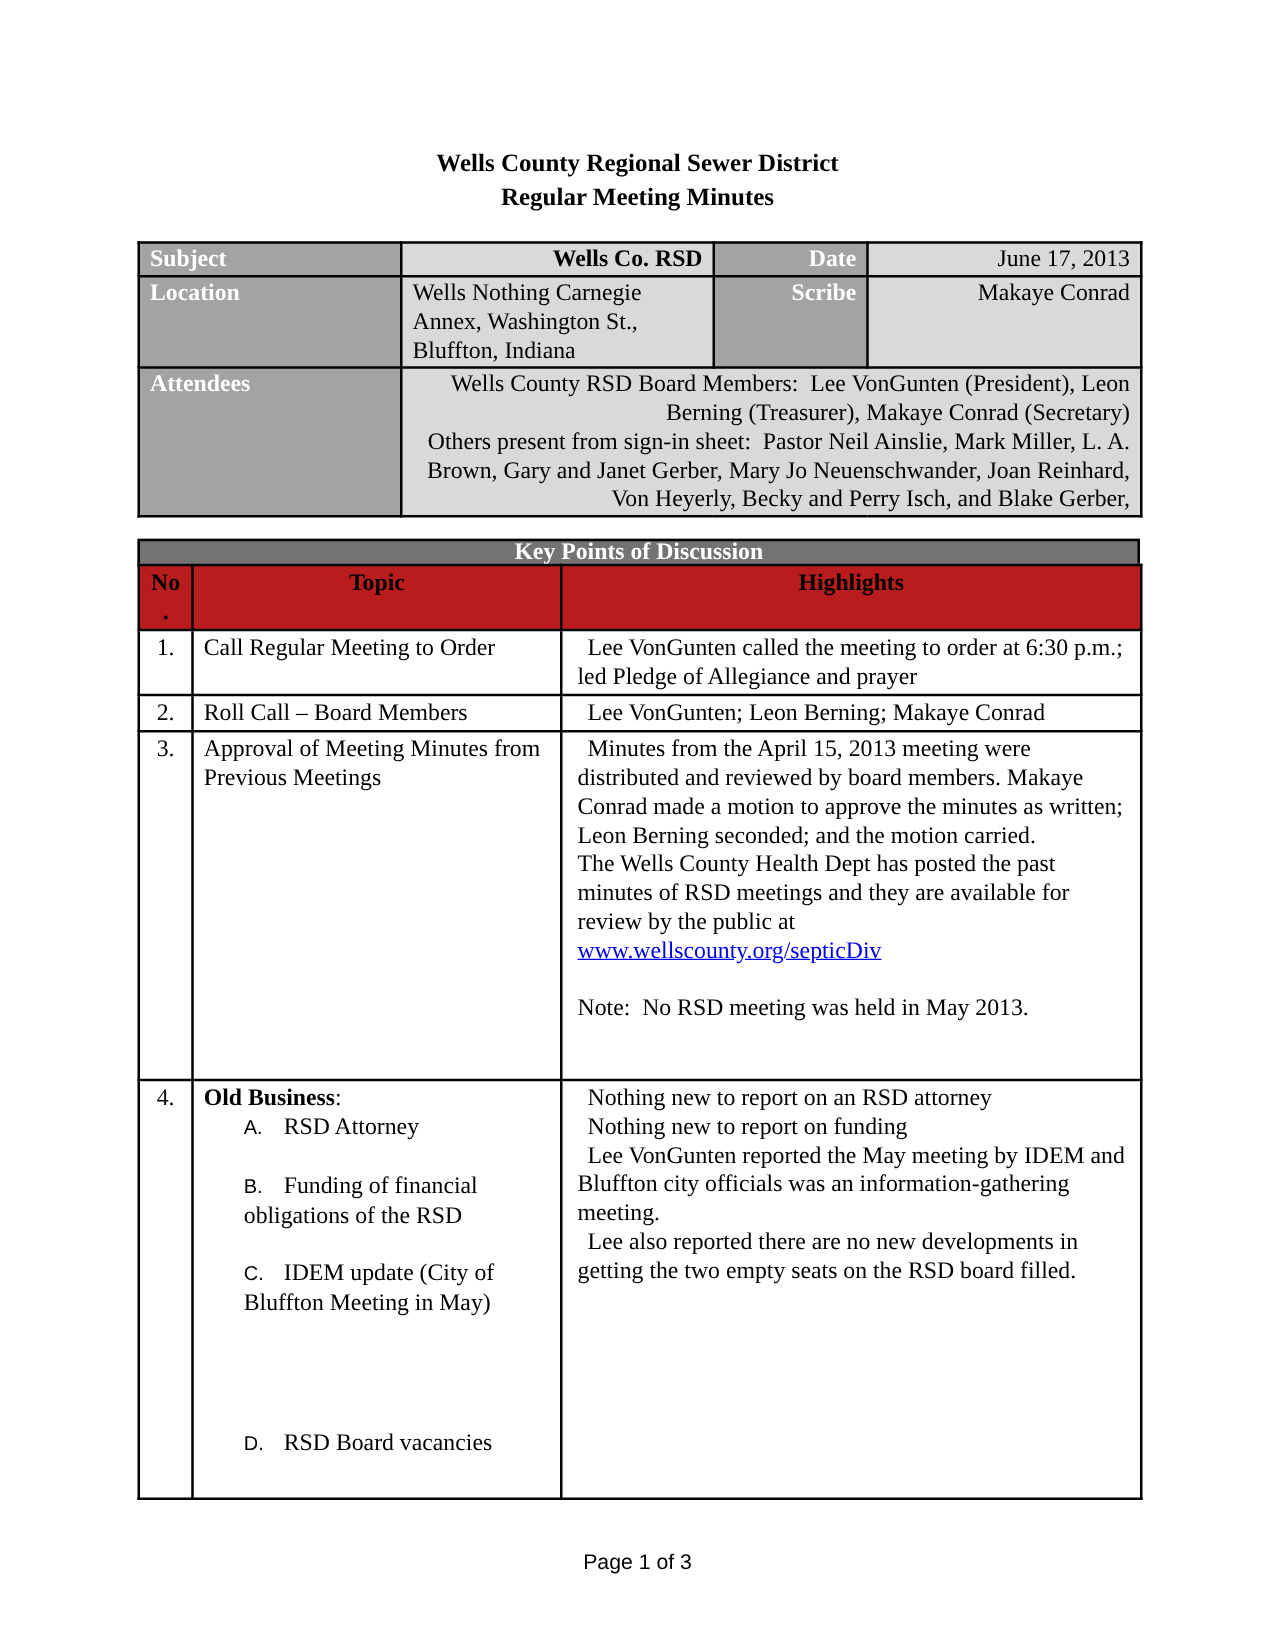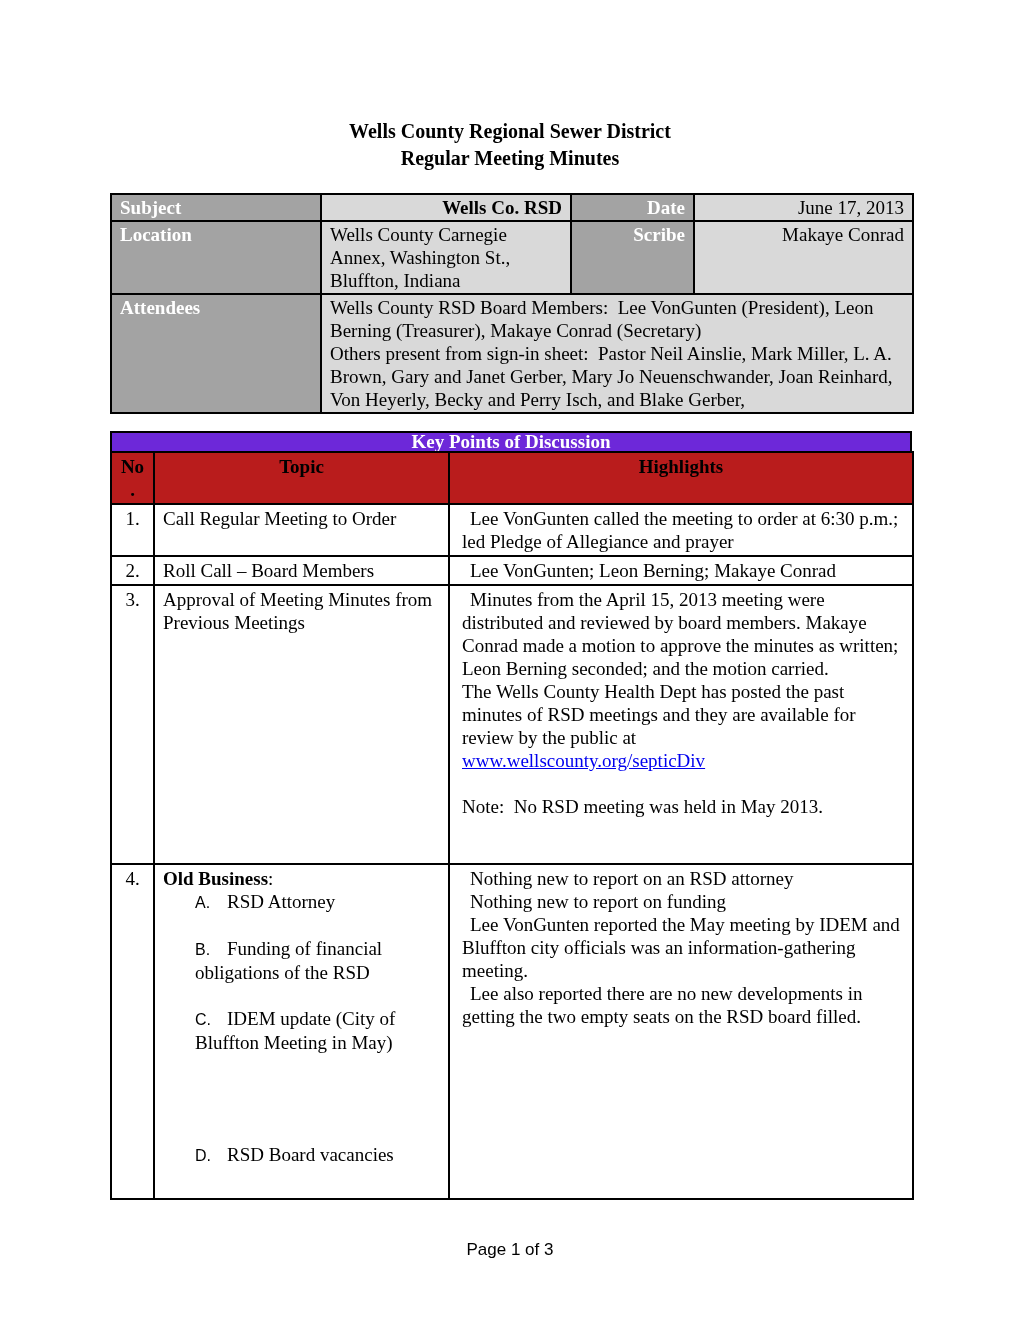--- a/index.html
+++ b/index.html
@@ -19,25 +19,25 @@
   td,th{border:2px solid #000;font-size:19px;line-height:23px;vertical-align:top;}
 
   
   .meta-table{left:110px;top:193px;width:802px;}
   .meta-table td{padding:1px 8px;}
   .lbl{background:#a3a3a3;color:#ffffff;font-weight:bold;}
   .val{background:#d9d9d9;}
   .center{text-align:right;}
   .bold{font-weight:bold;}
   .attendees-val{padding:1px 10px;}
-  .attendees-val p{margin:0;white-space:pre-wrap;}
+  .attendees-val p{margin:0;white-space:pre-wrap;text-align:right;}
 
   
   .banner{position:absolute;left:110px;top:431px;width:802px;height:22px;
-    box-sizing:border-box;background:#6d28d9;border:2px solid #000;
+    box-sizing:border-box;background:#737373;border:2px solid #000;
     color:#ffffff;font-weight:bold;font-size:19px;line-height:18px;text-align:center;}
 
   
   .disc-table{left:110px;top:451px;width:802px;background:#ffffff;}
   .disc-table th{font-weight:bold;text-align:center;padding:2px 2px;background:#b91c1c;}
   .th-no{white-space:pre-line;}
   .no-cell{text-align:center;padding:2px 2px;}
   .topic-cell{padding:2px 6px 2px 8px;}
   .hl-cell{padding:2px 8px 2px 12px;}
   .hl-cell p{margin:0;white-space:pre-wrap;}
@@ -78,21 +78,21 @@
     </colgroup>
     <tbody>
       <tr style="height:25px">
         <td class="lbl">Subject</td>
         <td class="val bold center">Wells Co. RSD</td>
         <td class="lbl center">Date</td>
         <td class="val center">June 17, 2013</td>
       </tr>
       <tr style="height:70px">
         <td class="lbl">Location</td>
-        <td class="val">Wells County Carnegie Annex, Washington St., Bluffton, Indiana</td>
+        <td class="val">Wells Nothing Carnegie Annex, Washington St., Bluffton, Indiana</td>
         <td class="lbl center">Scribe</td>
         <td class="val center">Makaye Conrad</td>
       </tr>
       <tr style="height:117px">
         <td class="lbl">Attendees</td>
         <td class="val attendees-val" colspan="3">
           <p>Wells County RSD Board Members:  Lee VonGunten (President), Leon Berning (Treasurer), Makaye Conrad (Secretary)</p>
           <p>Others present from sign-in sheet:  Pastor Neil Ainslie, Mark Miller, L. A. Brown, Gary and Janet Gerber, Mary Jo Neuenschwander, Joan Reinhard, Von Heyerly, Becky and Perry Isch, and Blake Gerber,</p>
         </td>
       </tr>

